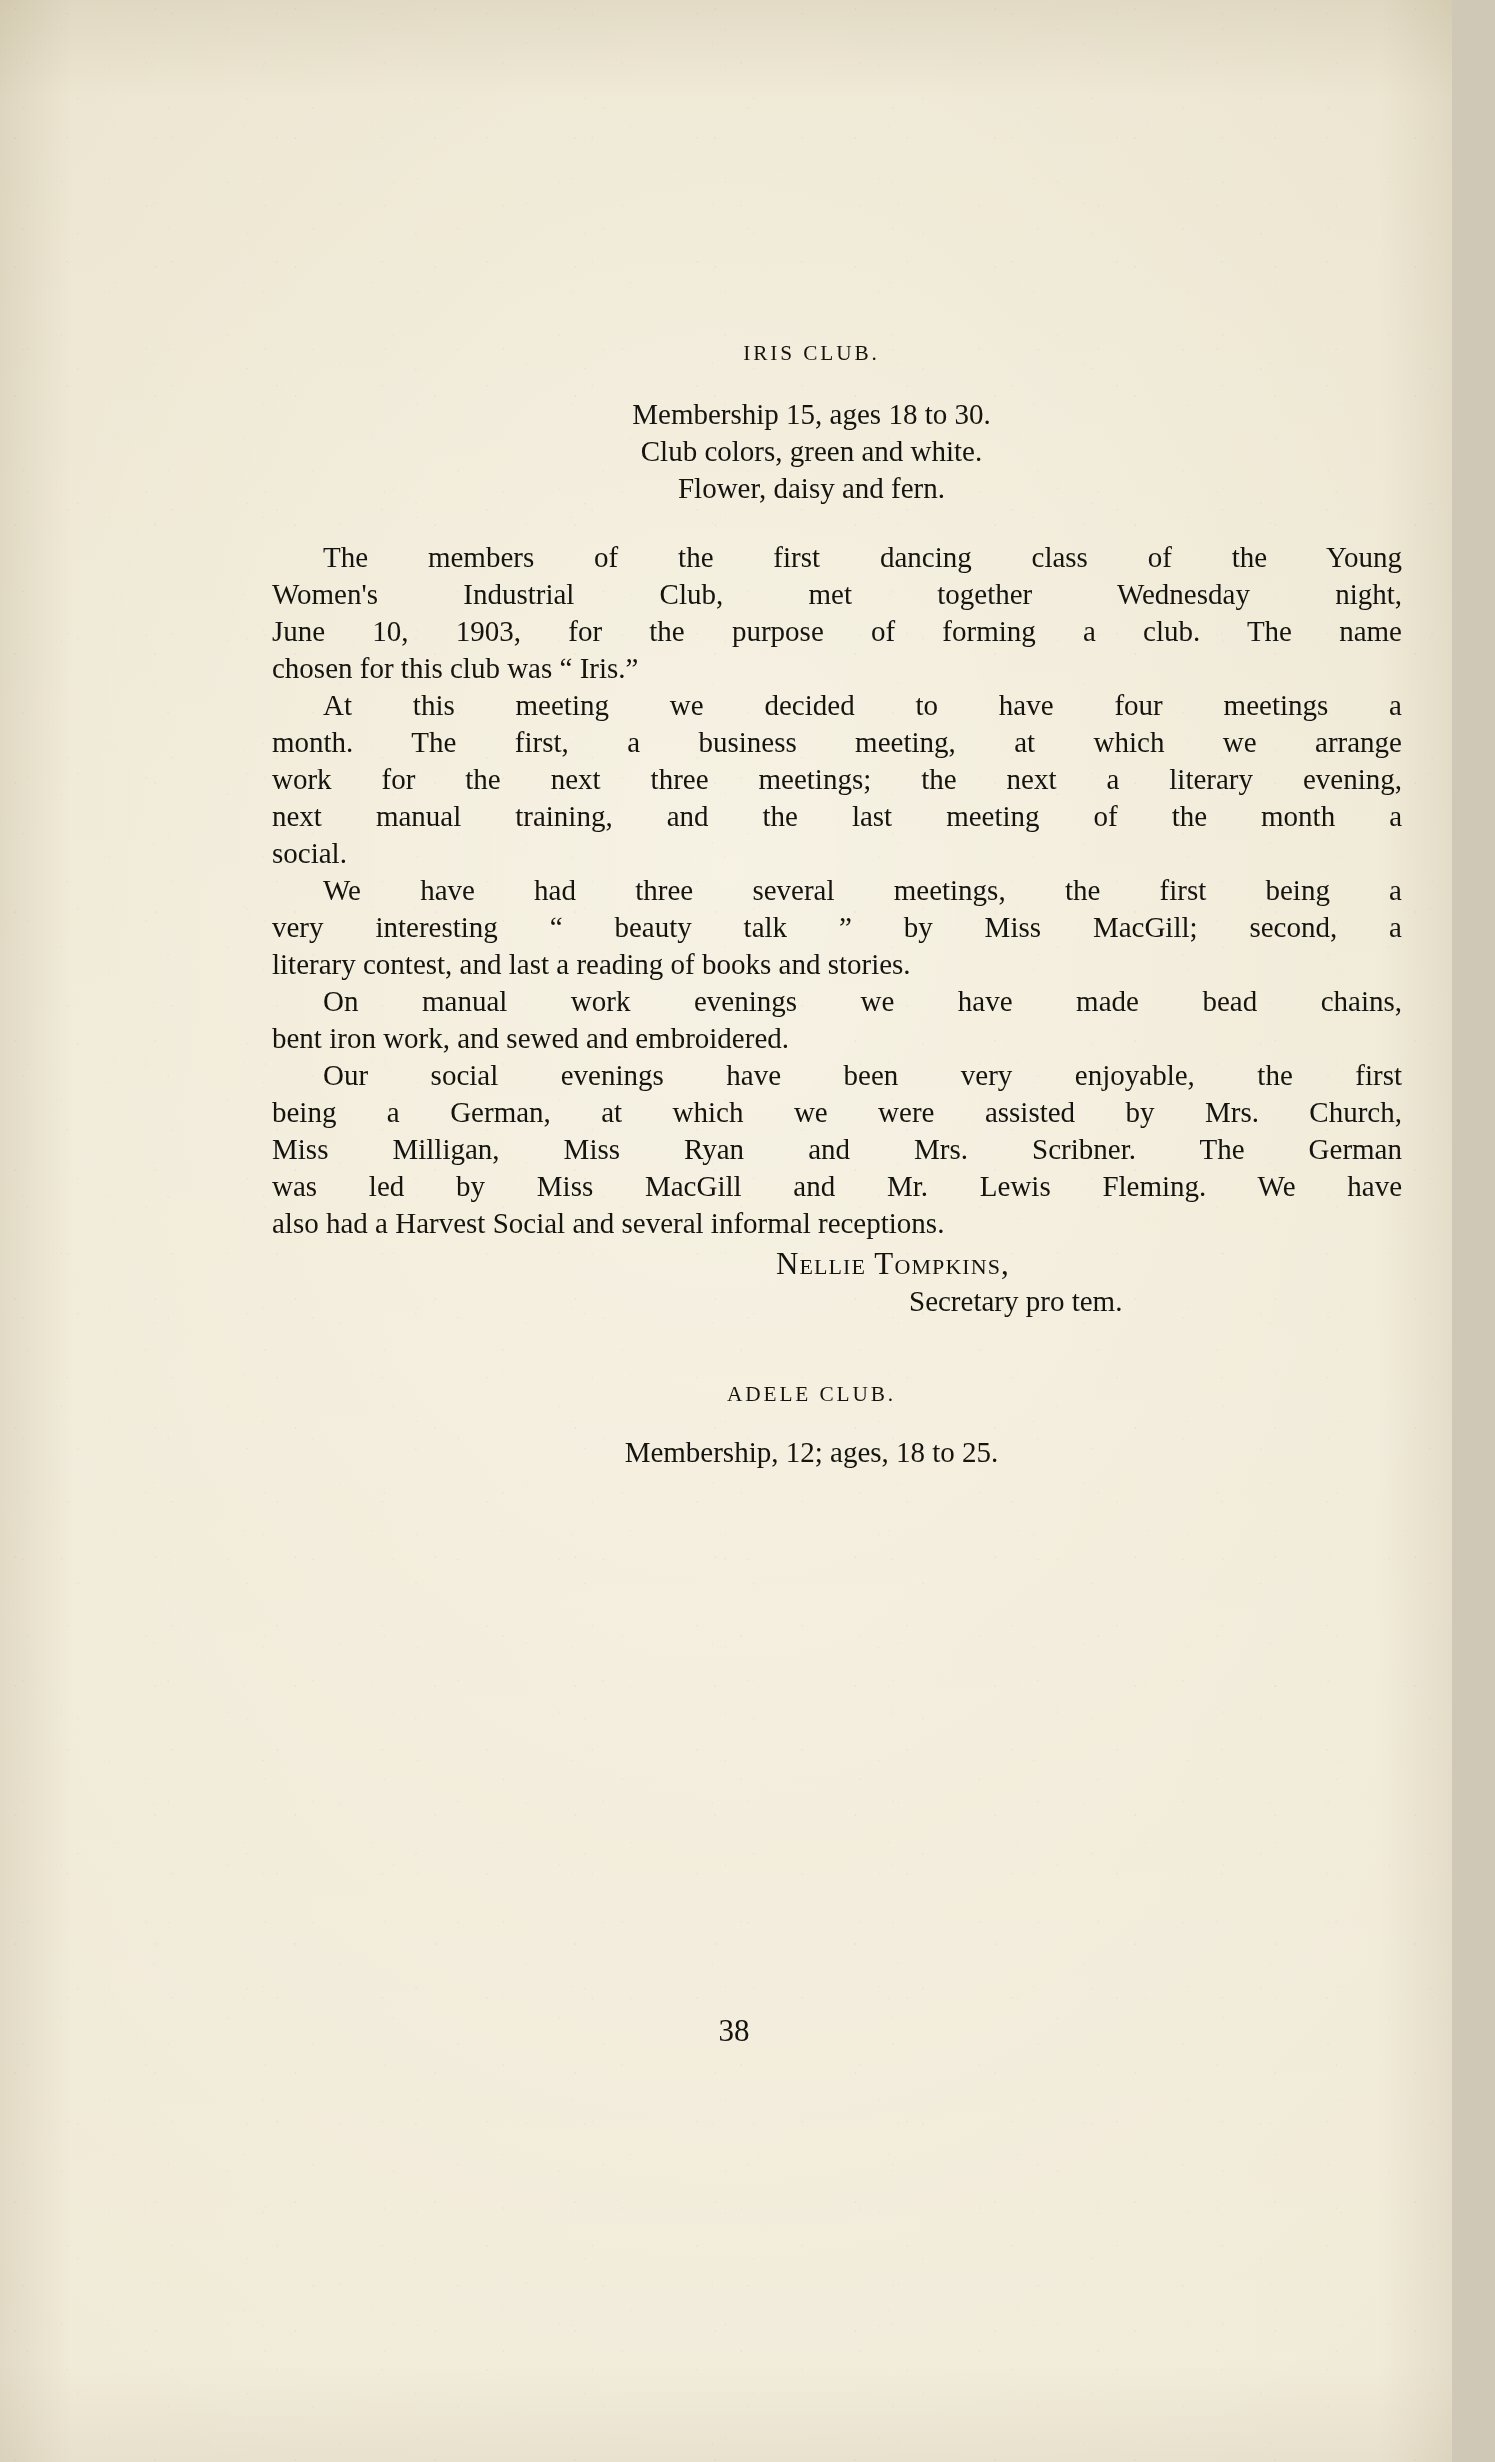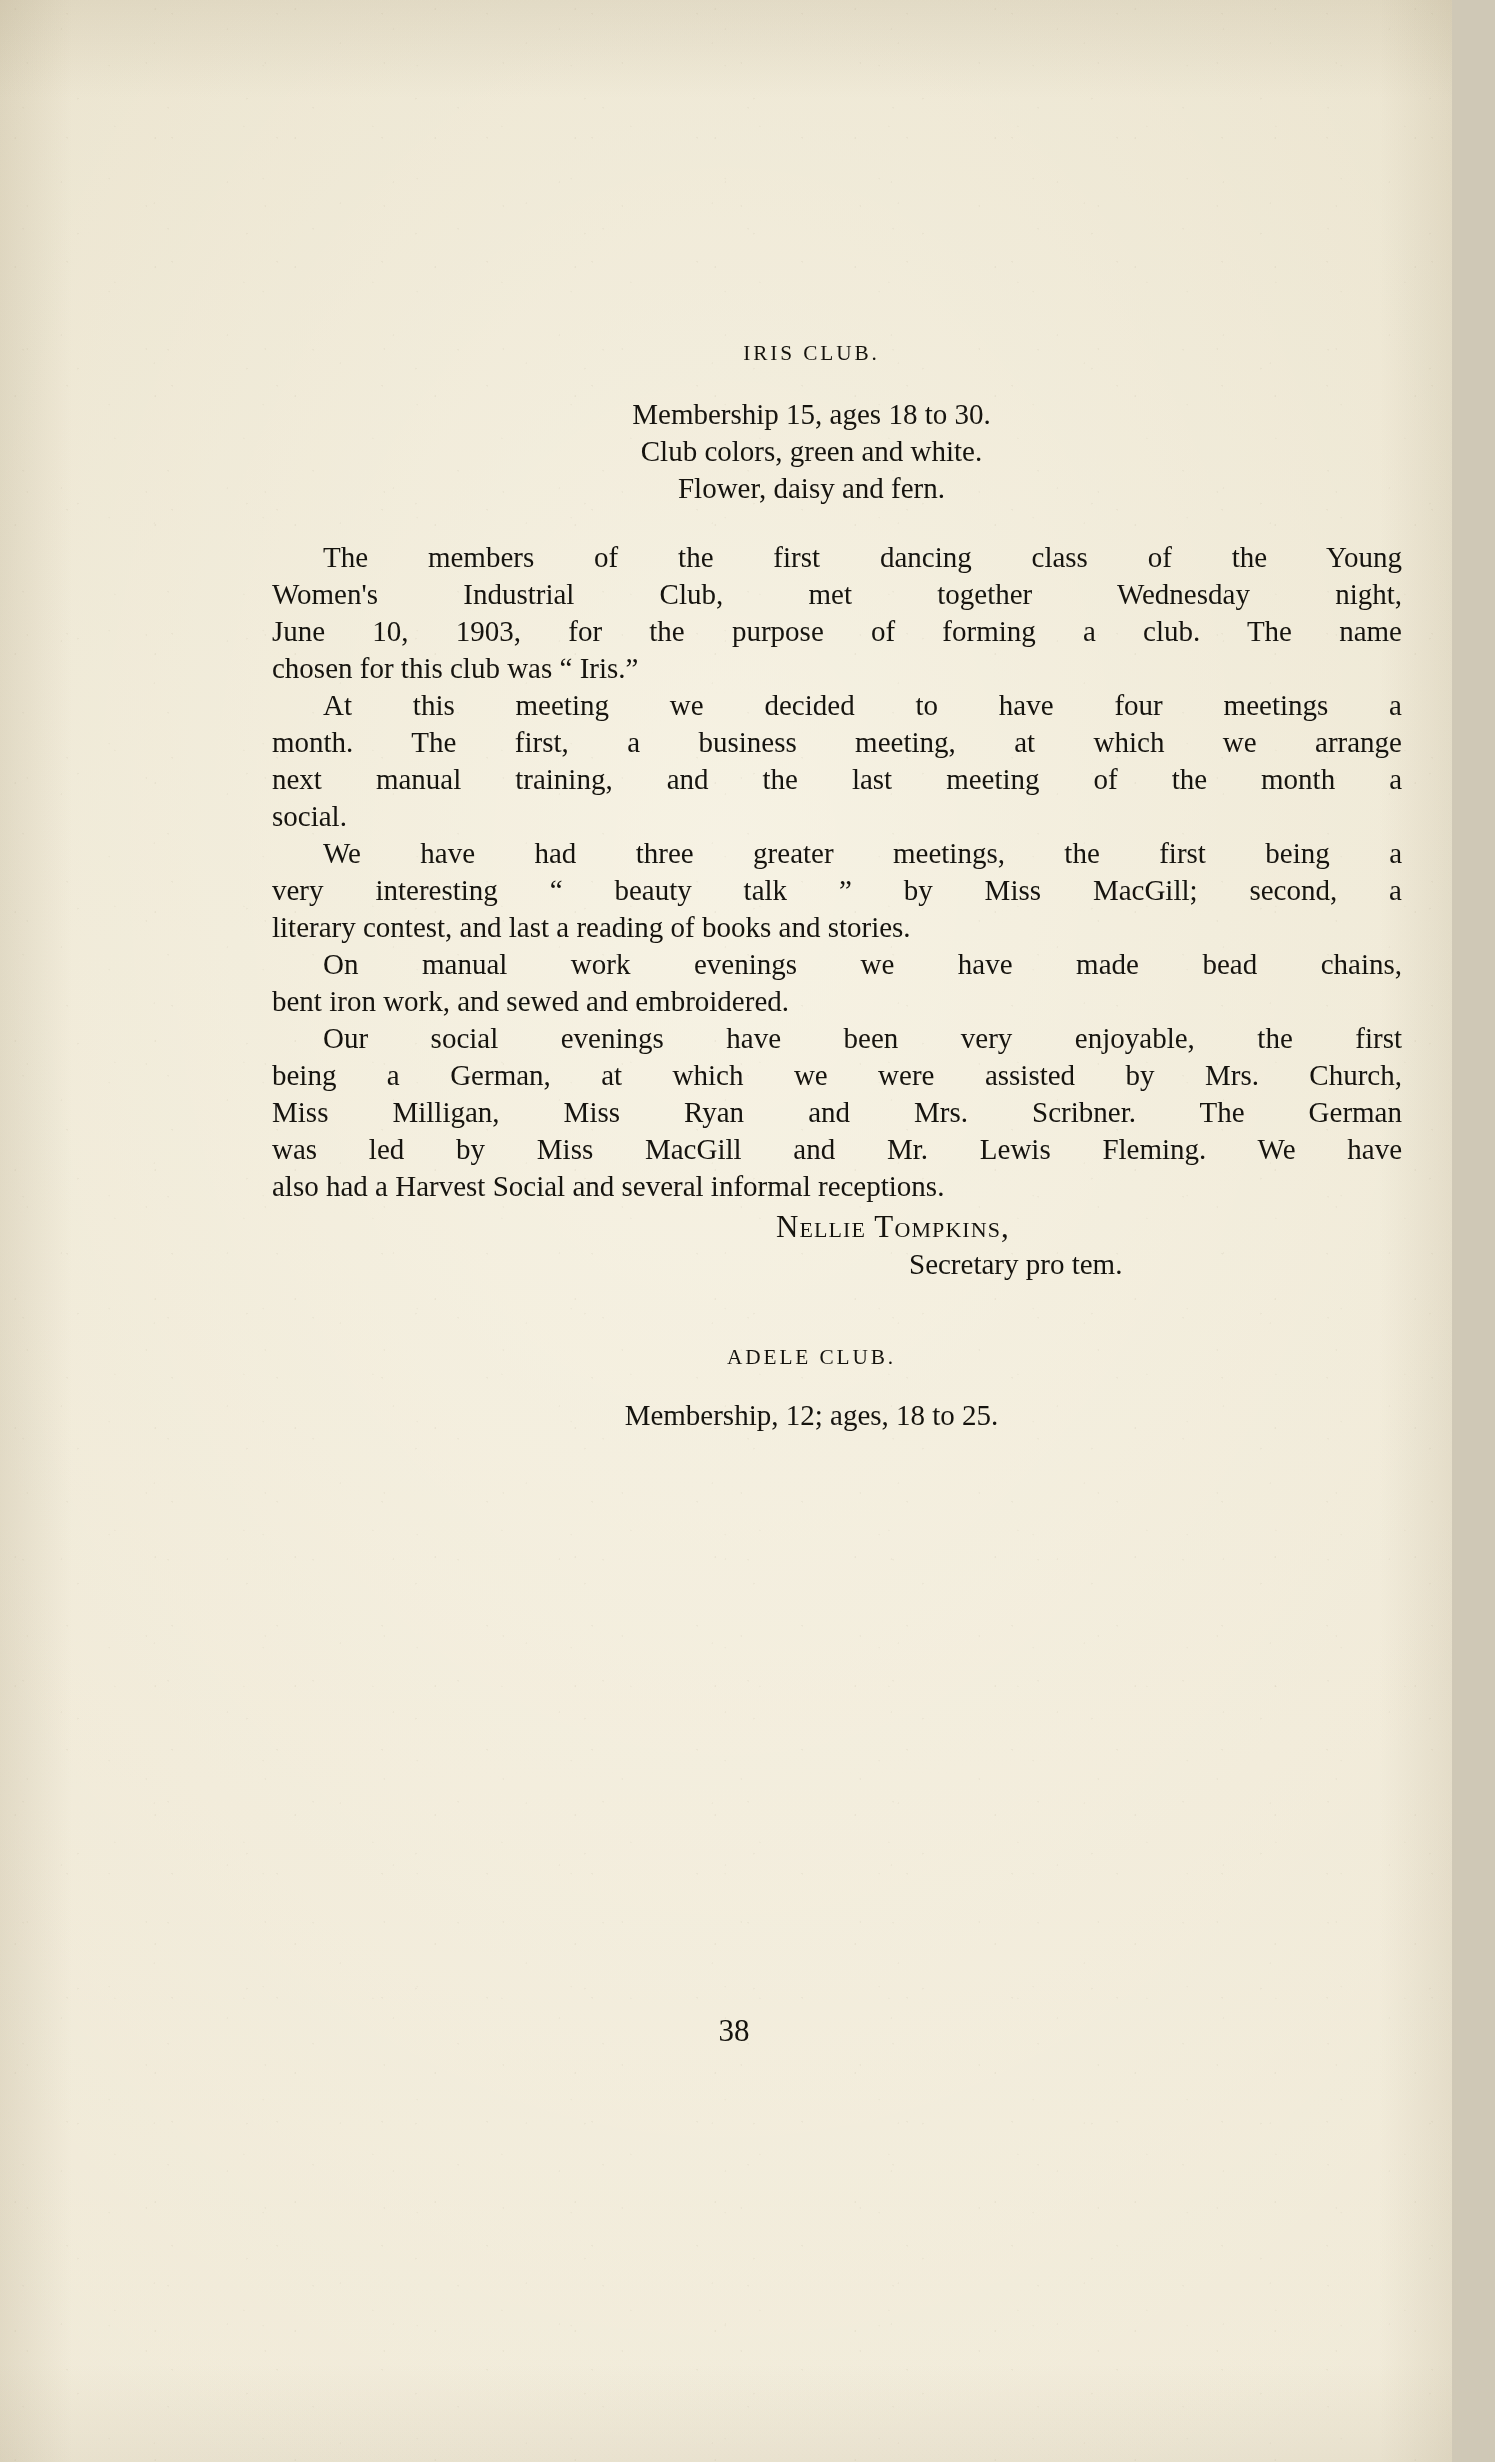--- a/index.html
+++ b/index.html
@@ -159,26 +159,27 @@
     <p class="body">
       <span class="ln indent">The  members  of  the  first  dancing  class  of  the  Young</span>
       <span class="ln">Women's  Industrial  Club,  met  together  Wednesday  night,</span>
       <span class="ln osf">June 10, 1903, for the purpose of forming a club.   The name</span>
       <span class="ln last">chosen for this club was  “ Iris.”</span>
     </p>
 
     <p class="body">
       <span class="ln indent">At  this  meeting  we  decided  to  have  four  meetings  a</span>
       <span class="ln">month.   The first, a business meeting, at which we arrange</span>
+      <span class="ln">work for the next three meetings; the next a literary evening,</span>
       <span class="ln">next manual  training,  and  the  last  meeting  of  the  month  a</span>
       <span class="ln last">social.</span>
     </p>
 
     <p class="body">
-      <span class="ln indent">We  have  had  three  greater  meetings, the  first  being  a</span>
+      <span class="ln indent">We  have  had  three  several  meetings, the  first  being  a</span>
       <span class="ln">very interesting  “ beauty talk ”  by  Miss  MacGill;  second, a</span>
       <span class="ln last">literary contest, and last a reading of  books and stories.</span>
     </p>
 
     <p class="body">
       <span class="ln indent">On  manual  work  evenings  we  have  made  bead  chains,</span>
       <span class="ln last">bent iron work, and sewed and embroidered.</span>
     </p>
 
     <p class="body">

